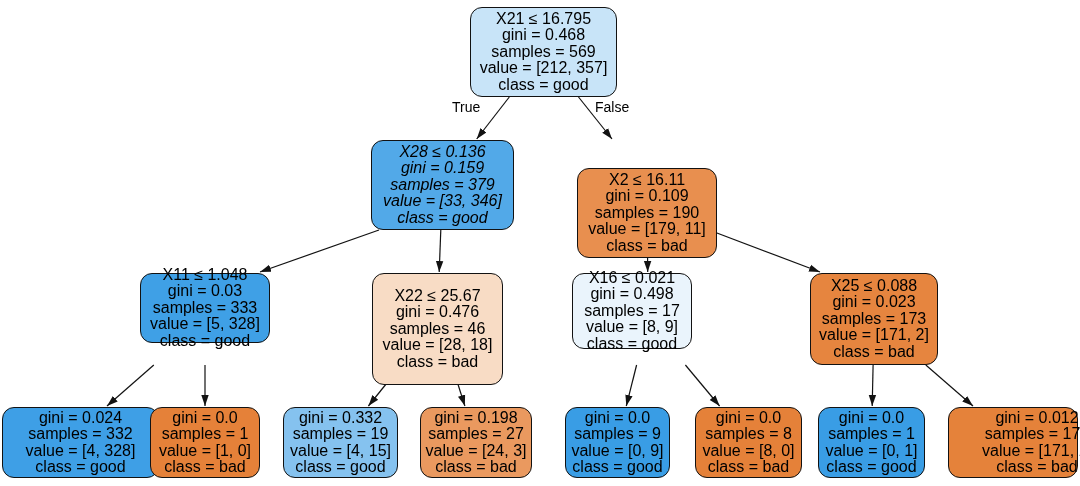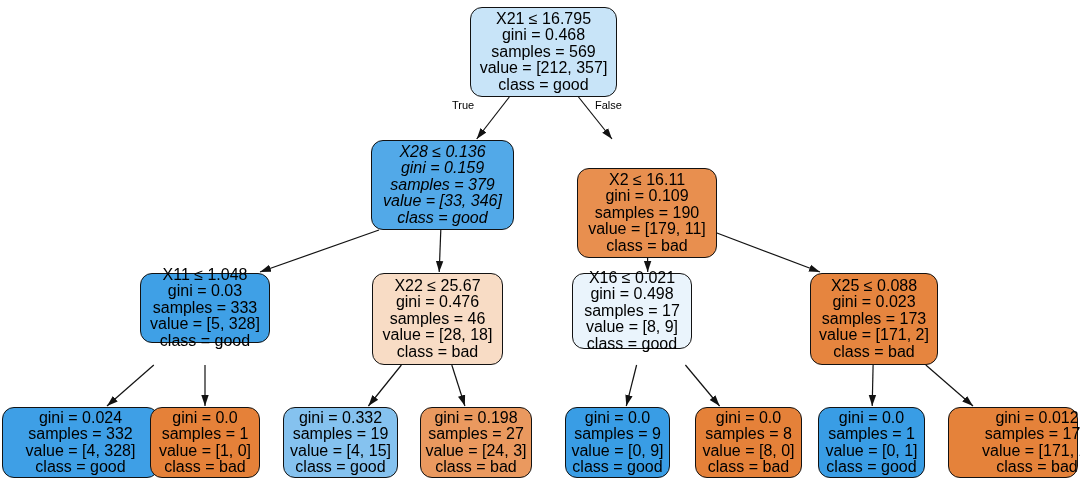--- a/index.html
+++ b/index.html
@@ -18,21 +18,21 @@
     border-radius:12px;
     display:flex;flex-direction:column;
     align-items:center;justify-content:center;
     text-align:center;
     font-size:16px;line-height:16.4px;
     color:#000000;
     white-space:nowrap;
   }
   .edge-label{
     position:absolute;
-    font-size:11px;color:#000000;
+    font-size:14px;color:#000000;
   }
 </style>
 </head>
 <body>
 
 <div id="canvas">
 
   <svg id="edges" viewBox="0 0 1080 486">
       <defs>
         <marker id="arrow" viewBox="0 0 12 10" refX="11" refY="5" markerWidth="12" markerHeight="10" markerUnits="userSpaceOnUse" orient="auto">
@@ -83,21 +83,21 @@
   </div>
 
   <div class="node" style="left: 140px; top: 273px; width: 130px; height: 70px; background-color: rgb(63, 160, 230);">
     <span>X11 ≤ 1.048</span>
     <span>gini = 0.03</span>
     <span>samples = 333</span>
     <span>value = [5, 328]</span>
     <span>class = good</span>
   </div>
 
-  <div class="node" style="left: 372px; top: 273px; width: 131px; height: 92px; background-color: rgb(248, 220, 197);">
+  <div class="node" style="left: 372px; top: 273px; width: 131px; height: 112px; background-color: rgb(248, 220, 197);">
     <span>X22 ≤ 25.67</span>
     <span>gini = 0.476</span>
     <span>samples = 46</span>
     <span>value = [28, 18]</span>
     <span>class = bad</span>
   </div>
 
   <div class="node" style="left: 572px; top: 273px; width: 120px; height: 76px; background-color: rgb(234, 244, 252);">
     <span>X16 ≤ 0.021</span>
     <span>gini = 0.498</span>

